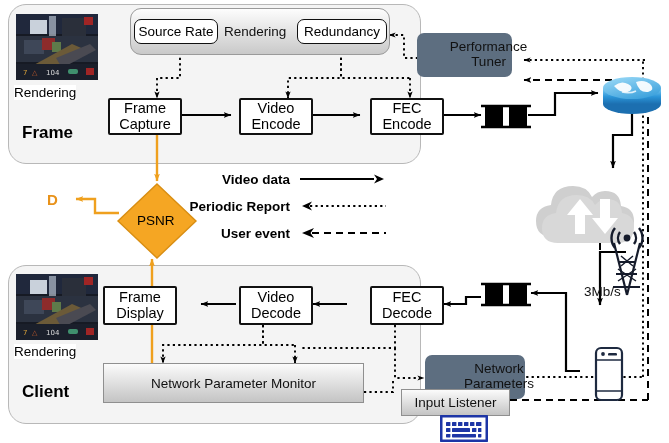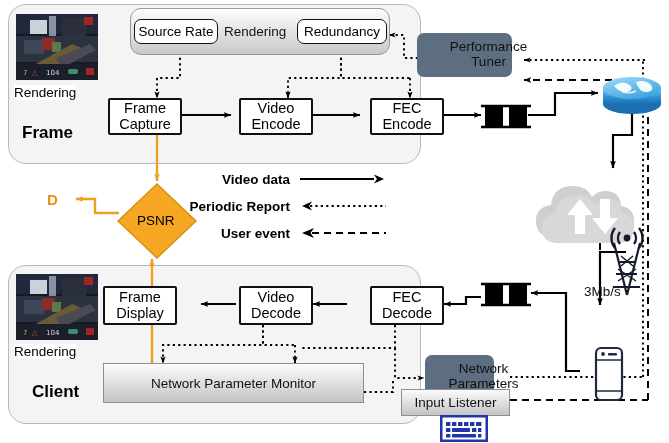--- a/index.html
+++ b/index.html
@@ -359,32 +359,32 @@
       <path d="M40,44 L74,30 L80,36 L46,54 Z" fill="#4a4a52"></path>
       <rect x="0" y="50" width="82" height="16" fill="#1a1f2b"></rect>
       <text x="7" y="61" font-family="DejaVu Sans" font-size="7" fill="#d9a23a">7</text>
       <text x="16" y="61" font-family="DejaVu Sans" font-size="7" fill="#c05a2a">△</text>
       <text x="30" y="61" font-family="DejaVu Sans" font-size="7" fill="#dcdcdc">104</text>
       <rect x="52" y="55" width="10" height="5" rx="2" fill="#3f8f6d"></rect>
       <rect x="70" y="54" width="8" height="7" fill="#a02525"></rect>
     </svg>
   </div>
   <div class="render-cap" style="left:14px; top:344px;">Rendering</div>
-  <div class="side-title" style="left:32px; top:382px;">Client</div>
+  <div class="side-title" style="left:22px; top:382px;">Client</div>
 
   <div class="node" style="left:103px; top:286px; width:74px; height:39px;">Frame
 Display</div>
   <div class="node" style="left:239px; top:286px; width:74px; height:39px;">Video
 Decode</div>
   <div class="node" style="left:370px; top:286px; width:74px; height:39px;">FEC
 Decode</div>
 
   <div class="grey-pill" style="left:103px; top:363px; width:261px; height:40px;">Network Parameter Monitor</div>
 
-  <div class="slate" style="left:425px; top:355px; width:69px; height:44px; background:#5d6e80;">Network
+  <div class="slate" style="left:425px; top:355px; width:100px; height:44px; background:#5d6e80;">Network
 Parameters</div>
 
   <div class="grey-pill" style="left:401px; top:389px; width:109px; height:27px;">Input Listener</div>
 
   <div class="ico" style="left:481px; top:278px;">
     <svg width="50" height="32" viewBox="0 0 50 32">
       <line x1="0" y1="6" x2="50" y2="6" stroke="#000" stroke-width="2.4"></line>
       <line x1="0" y1="27" x2="50" y2="27" stroke="#000" stroke-width="2.4"></line>
       <rect x="4" y="7" width="18" height="19" fill="#000"></rect>
       <rect x="28" y="7" width="18" height="19" fill="#000"></rect>

